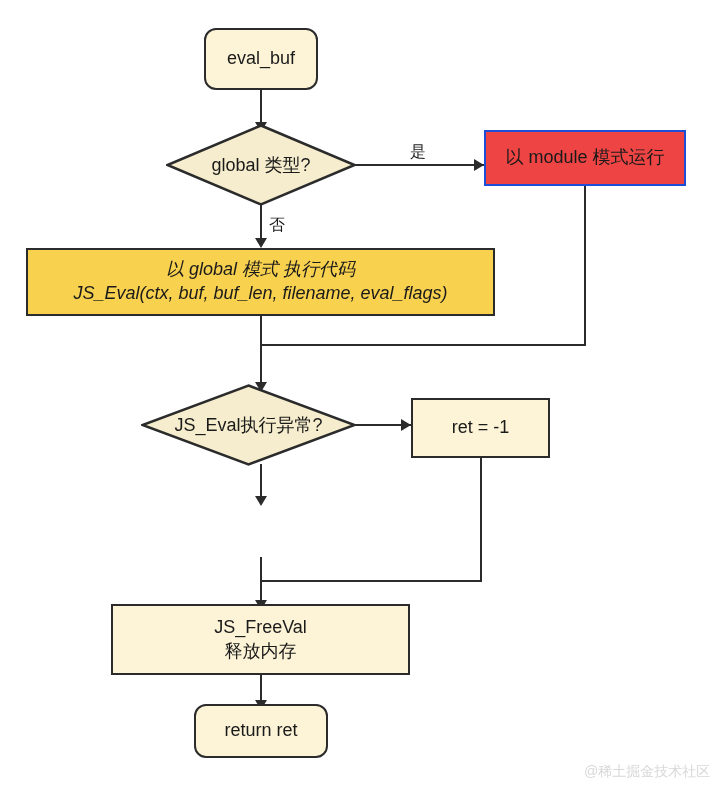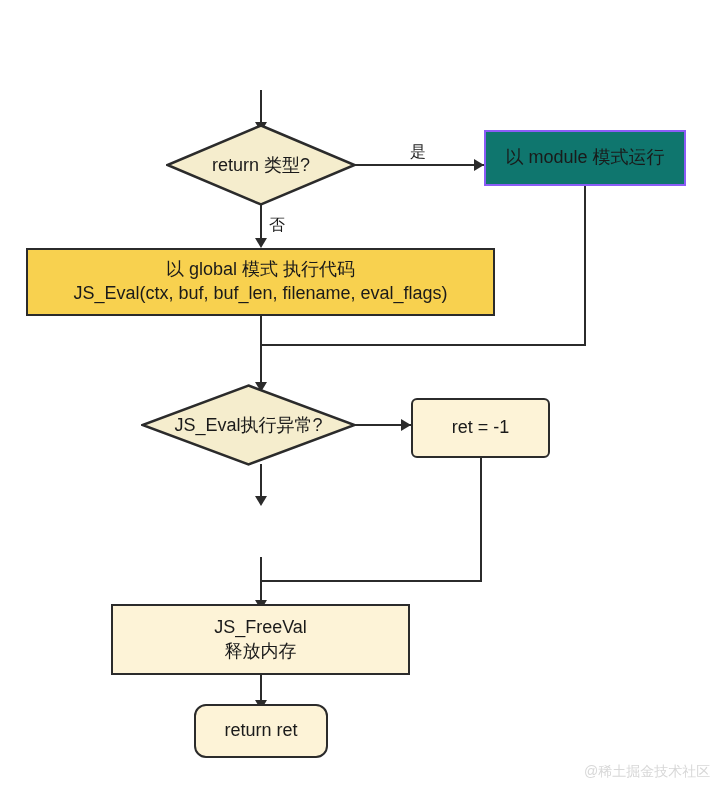--- a/index.html
+++ b/index.html
@@ -40,22 +40,22 @@
     font-size: 18px;
   }
   
   .process {
     background: #fdf3d7;
     border: 2px solid #2b2b2b;
     font-size: 18px;
   }
   
   .process-white {
-    background: #0f766e;
-    border: 2px solid #8b5cf6;
+    background: #ef4444;
+    border: 2px solid #1d4ed8;
     font-size: 18px;
     align-items: center;
   }
   
   .process-hl {
     background: #f8d14f;
     border: 2px solid #2b2b2b;
     font-size: 18px;
   }
   
@@ -146,45 +146,48 @@
   <div class="ln lnv" style="left:260px; top:557px; height:48px;"></div>
 
   <div class="ln lnv" style="left:480px; top:458px; height:124px;"></div>
   <div class="ln lnh" style="left:260px; top:580px; width:222px;"></div>
 
   <div class="arrow arrow-down" style="left:255px; top:600px;"></div>
 
   <div class="ln lnv" style="left:260px; top:675px; height:29px;"></div>
   <div class="arrow arrow-down" style="left:255px; top:700px;"></div>
 
+  <div class="node terminal" style="left:204px; top:28px; width:114px; height:62px;">
+    <span class="lbl">eval_buf</span>
+  </div>
 
   <div class="diamond" style="left:166px; top:124px; width:190px; height:82px;">
     <svg class="shape" viewBox="0 0 190 82" preserveAspectRatio="none">
       <polygon points="95,1.5 188.5,41 95,80.5 1.5,41" fill="#f5edcd" stroke="#2b2b2b" stroke-width="2.5"></polygon>
     </svg>
-    <div class="dlabel">return 类型?</div>
+    <div class="dlabel">global 类型?</div>
   </div>
 
   <div class="node process-white" style="left:484px; top:130px; width:202px; height:56px;">
     <span class="lbl">以 module 模式运行</span>
   </div>
 
-  <div class="node process-hl" style="left:26px; top:248px; width:469px; height:68px;">
+  <div class="node process-hl" style="left:26px; top:248px; width:469px; height:68px;font-style:italic;">
     <span class="lbl">以 global 模式 执行代码
 JS_Eval(ctx, buf, buf_len, filename, eval_flags)</span>
   </div>
 
   <div class="diamond" style="left:141px; top:384px; width:215px; height:82px;text-decoration:underline;">
     <svg class="shape" viewBox="0 0 215 82" preserveAspectRatio="none">
       <polygon points="107.5,1.5 213.5,41 107.5,80.5 1.5,41" fill="#f5edcd" stroke="#2b2b2b" stroke-width="2.5"></polygon>
     </svg>
     <div class="dlabel">JS_Eval执行异常?</div>
   </div>
 
-  <div class="node process" style="left:411px; top:398px; width:139px; height:60px;border-radius:6px;">
+  <div class="node process" style="left:411px; top:398px; width:139px; height:60px;">
     <span class="lbl">ret = -1</span>
   </div>
 
 
   <div class="node terminal" style="left:194px; top:704px; width:134px; height:54px;">
     <span class="lbl">return ret</span>
   </div>
 
   <div class="node process" style="left:111px; top:604px; width:299px; height:71px;">
     <span class="lbl">JS_FreeVal

